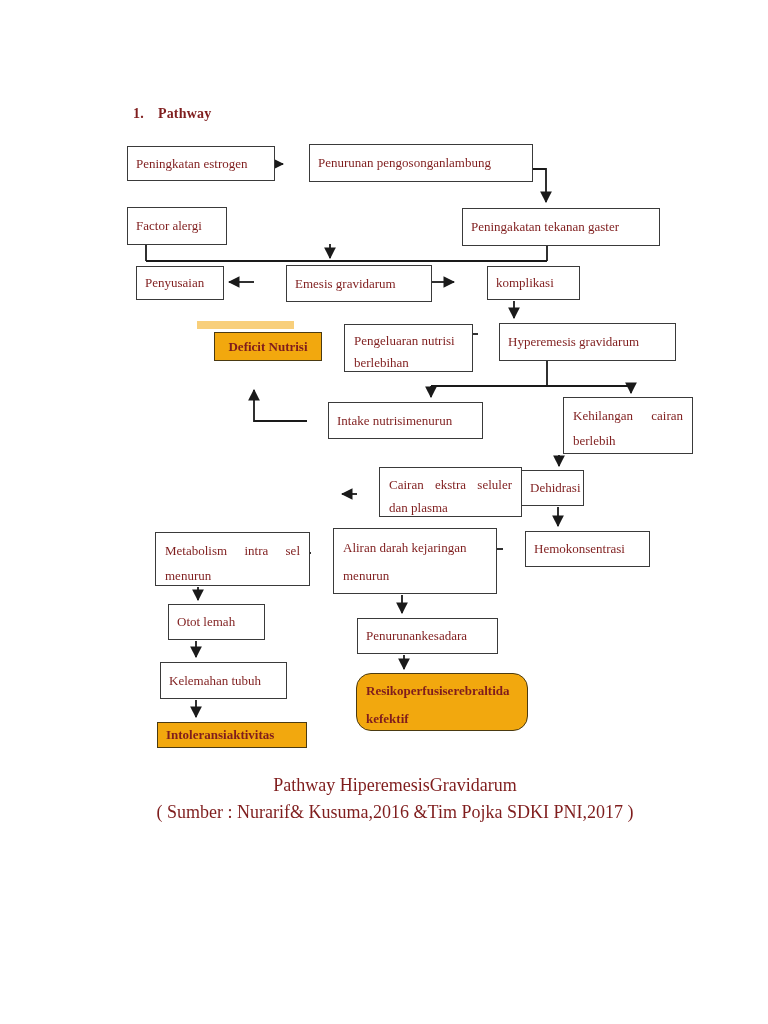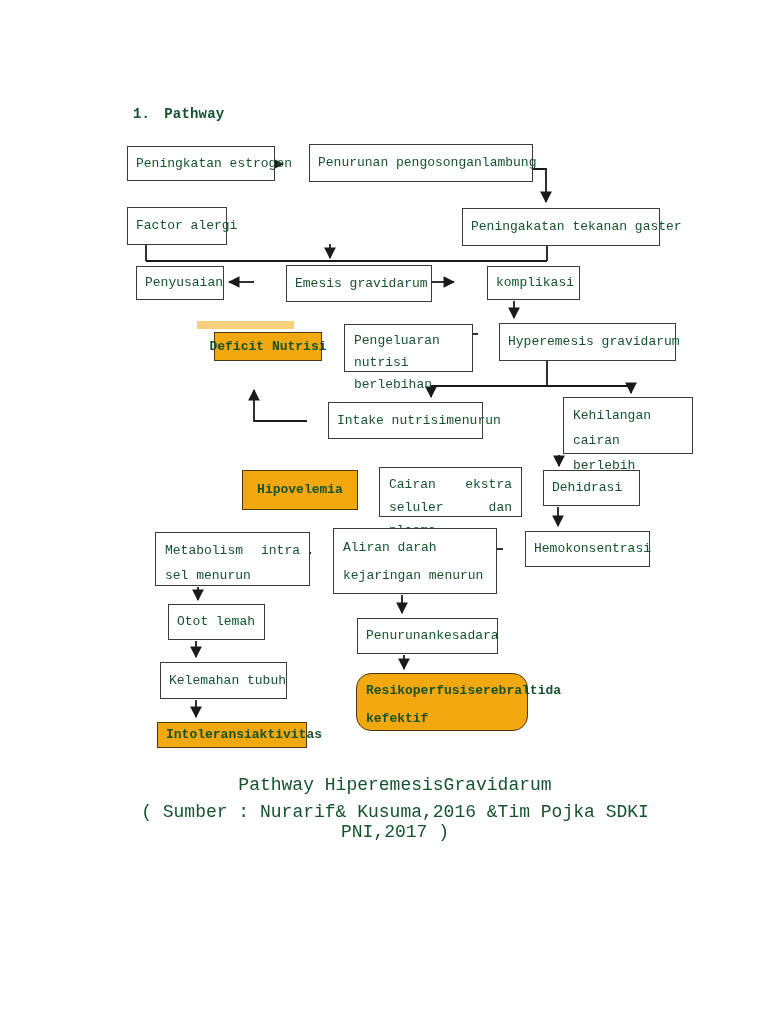--- a/index.html
+++ b/index.html
@@ -1,18 +1,18 @@
 <!DOCTYPE html>
 <html><head>
 <meta charset="utf-8">
 <style>
   html,body{margin:0;padding:0;background:#ffffff;}
   .page{
     position:relative;width:768px;height:1024px;background:#ffffff;
-    font-family:Liberation Mono, monospace;color:#14532d;
+    font-family:Liberation Serif, serif;color:#7f1d1d;
     overflow:hidden;
   }
   .doc-title{
     position:absolute;left:133px;top:106px;font-size:14px;font-weight:bold;
     letter-spacing:.2px;
   }
   .doc-title .num{margin-right:14px;}
   svg.wires{position:absolute;left:0;top:0;pointer-events:none;}
   .node{
     position:absolute;box-sizing:border-box;background:#fff;
@@ -93,23 +93,22 @@
   <div class="node" style="left:266px;top:265px;width:146px;height:37px;">Emesis gravidarum</div>
   <div class="node" style="left:467px;top:266px;width:93px;height:34px;">komplikasi</div>
 
   <div class="node" style="left:479px;top:323px;width:177px;height:38px;">Hyperemesis gravidarum</div>
   <div class="node multi" style="left:324px;top:324px;width:129px;height:48px;line-height:22px;">Pengeluaran nutrisi berlebihan</div>
   <div class="node orange center" style="left:194px;top:332px;width:108px;height:29px;">Deficit Nutrisi</div>
 
   <div class="node" style="left:308px;top:402px;width:155px;height:37px;">Intake nutrisimenurun</div>
   <div class="node multi justify" style="left:543px;top:397px;width:130px;height:57px;line-height:25px;">Kehilangan cairan berlebih</div>
 
-  <div class="node orange center" style="left:222px;top:470px;width:116px;height:40px;">Hipovelemia</div>
   <div class="node multi justify" style="left:359px;top:467px;width:143px;height:50px;line-height:23px;">Cairan ekstra seluler dan plasma</div>
-  <div class="node" style="left:523px;top:470px;width:97px;height:36px;">Dehidrasi</div>
+  <div class="node" style="left:501px;top:470px;width:63px;height:36px;">Dehidrasi</div>
 
   <div class="node multi justify" style="left:135px;top:532px;width:155px;height:54px;line-height:25px;">Metabolism intra sel menurun</div>
   <div class="node multi" style="left:313px;top:528px;width:164px;height:66px;line-height:28px;">Aliran darah kejaringan menurun</div>
   <div class="node" style="left:505px;top:531px;width:125px;height:36px;">Hemokonsentrasi</div>
 
   <div class="node" style="left:148px;top:604px;width:97px;height:36px;">Otot lemah</div>
   <div class="node" style="left:337px;top:618px;width:141px;height:36px;">Penurunankesadara</div>
 
   <div class="node" style="left:140px;top:662px;width:127px;height:37px;">Kelemahan tubuh</div>
   <div class="node orange multi" style="left:336px;top:673px;width:172px;height:58px;line-height:28px;padding-top:3px;border-radius:15px;">Resikoperfusiserebraltida kefektif</div>

